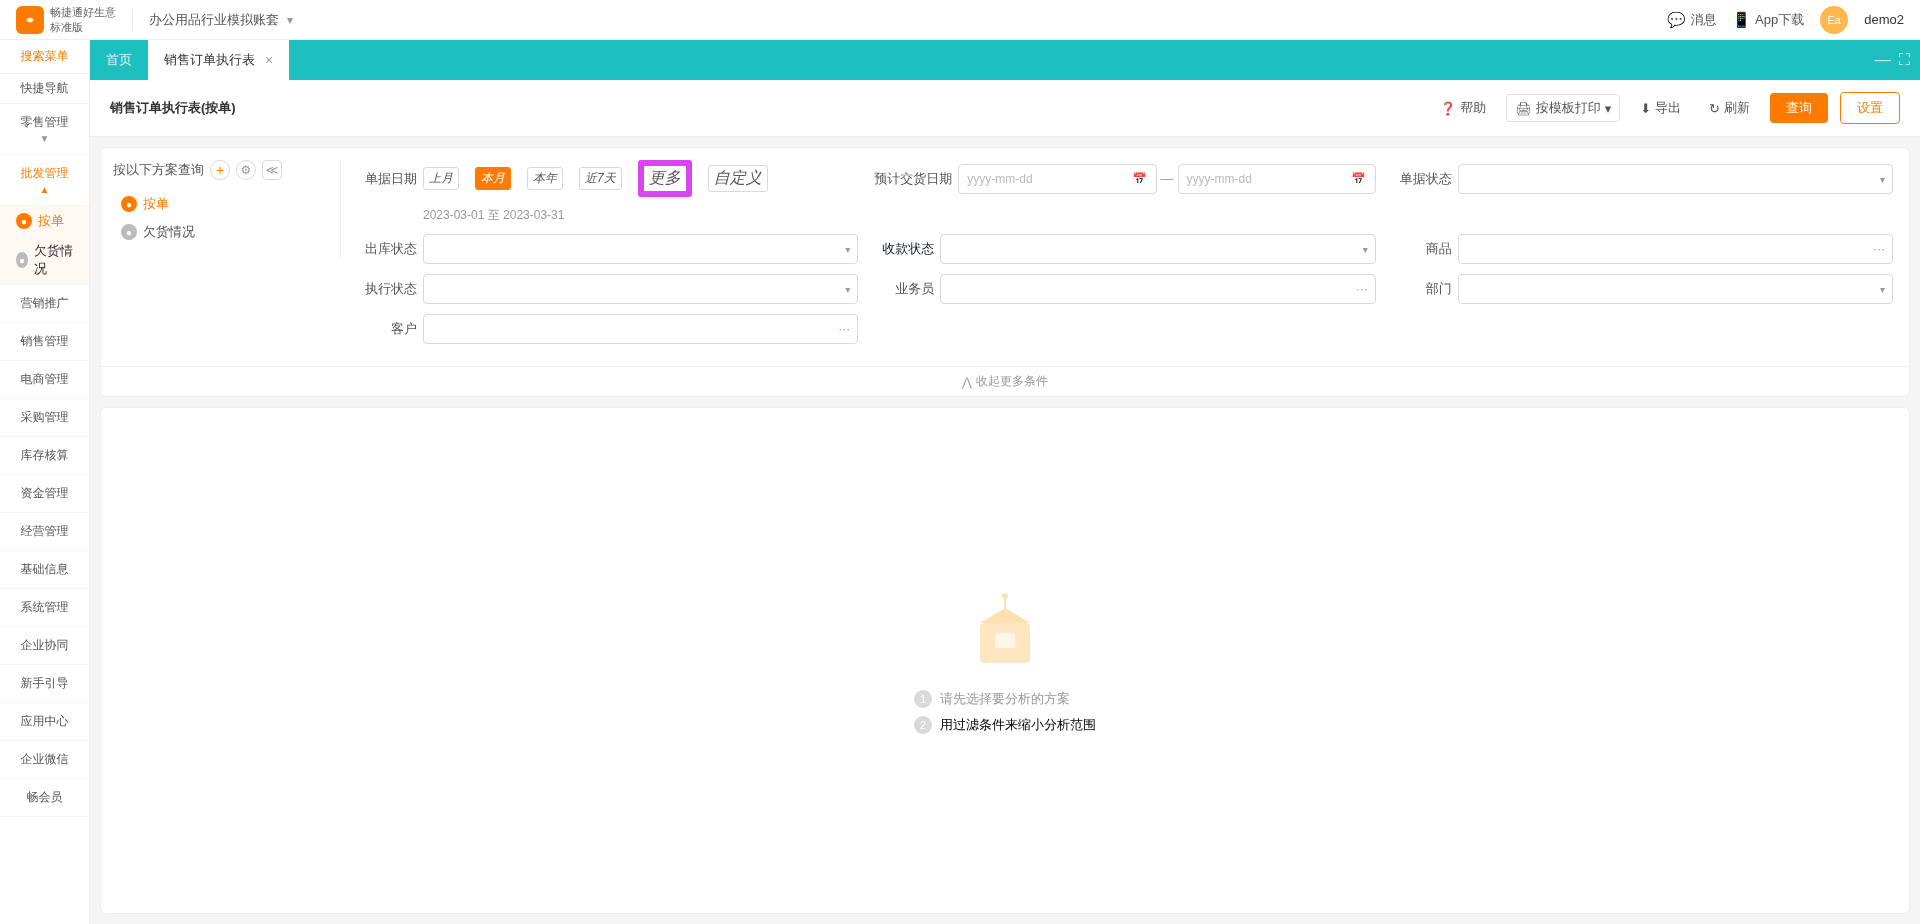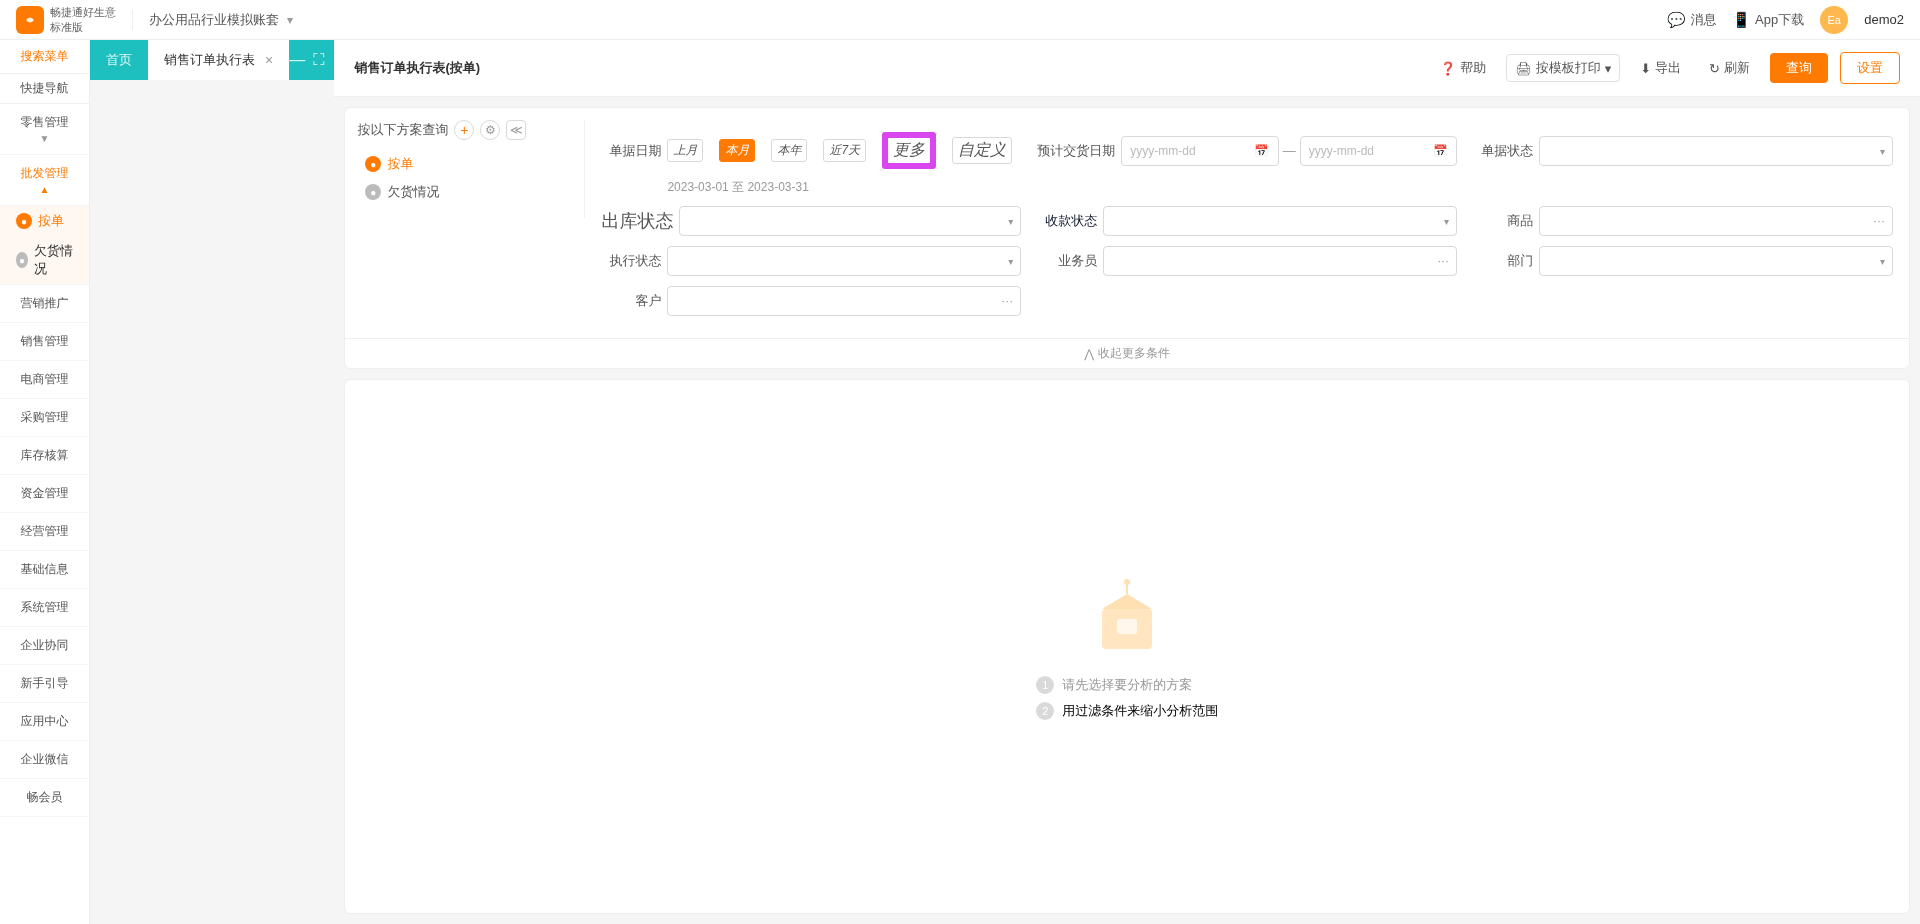--- a/index.html
+++ b/index.html
@@ -174,21 +174,21 @@
     .tab-bar-action {
       color: rgba(255,255,255,0.85);
       font-size: 16px;
       cursor: pointer;
     }
 
     
     .content-area {
       flex: 1;
       display: flex;
-      flex-direction: row;
+      flex-direction: column;
       overflow: hidden;
       justify-content: center;
     }
 
     
     .page {
       flex: 1;
       display: flex;
       flex-direction: column;
       overflow: hidden;
@@ -415,21 +415,21 @@
             <div style="display:flex;align-items:center;gap:6px;padding:5px 8px;cursor:pointer;">
               <div style="width:16px;height:16px;border-radius:50%;background:#ff7a00;display:flex;align-items:center;justify-content:center;color:#fff;font-size:10px;flex-shrink:0;">●</div>
               <span style="font-size:13px;color:#ff7a00;">按单</span>
             </div>
             <div style="display:flex;align-items:center;gap:6px;padding:5px 8px;cursor:pointer;">
               <div style="width:16px;height:16px;border-radius:50%;background:#bbb;display:flex;align-items:center;justify-content:center;color:#fff;font-size:10px;flex-shrink:0;">●</div>
               <span style="font-size:13px;color:#555;">欠货情况</span>
             </div>
           </div>
 
-          <div style="flex:1;padding:0 16px 12px 16px;margin-top:12px;">
+          <div style="flex:1;padding:0 16px 12px 16px;">
 
             <div style="display:grid;grid-template-columns:1fr 1fr 1fr;gap:10px 16px;margin-bottom:10px;">
 
               <div style="display:flex;align-items:center;gap:6px;">
                 <span style="min-width:60px;font-size:13px;color:#555;text-align:right;flex-shrink:0;">单据日期</span>
                 <div style="flex:1;display:flex;align-items:center;gap:16px;font-style:italic;">
                   <div style="padding:2px 5px;border:1px solid #d9d9d9;border-radius:3px;font-size:12px;cursor:pointer;color:#555;">上月</div>
                   <div style="padding:2px 5px;border:1px solid #ff7a00;border-radius:3px;font-size:12px;cursor:pointer;background:#ff7a00;color:#fff;">本月</div>
                   <div style="padding:2px 5px;border:1px solid #d9d9d9;border-radius:3px;font-size:12px;cursor:pointer;color:#555;">本年</div>
                   <div style="padding:2px 5px;border:1px solid #d9d9d9;border-radius:3px;font-size:12px;cursor:pointer;color:#555;">近7天</div>
@@ -464,21 +464,21 @@
               </div>
             </div>
 
             <div style="display:flex;align-items:center;gap:6px;margin-bottom:10px;padding-left:66px;">
               <span style="font-size:12px;color:#999;">2023-03-01 至 2023-03-31</span>
             </div>
 
             <div style="display:grid;grid-template-columns:1fr 1fr 1fr;gap:10px 16px;margin-bottom:10px;">
 
               <div style="display:flex;align-items:center;gap:6px;">
-                <span style="min-width:60px;font-size:18px;color:#555;text-align:right;flex-shrink:0;">出库状态</span>
+                <span style="min-width:60px;font-size:13px;color:#555;text-align:right;flex-shrink:0;">出库状态</span>
                 <div style="flex:1;position:relative;">
                   <div style="width:100%;height:30px;border:1px solid #d9d9d9;border-radius:4px;padding:0 28px 0 8px;display:flex;align-items:center;cursor:pointer;"></div>
                   <span style="position:absolute;right:8px;top:50%;transform:translateY(-50%);font-size:10px;color:#999;">▾</span>
                 </div>
               </div>
 
               <div style="display:flex;align-items:center;gap:6px;">
                 <span style="min-width:60px;font-size:13px;color:#0f172a;text-align:right;flex-shrink:0;">收款状态</span>
                 <div style="flex:1;position:relative;">
                   <div style="width:100%;height:30px;border:1px solid #d9d9d9;border-radius:4px;padding:0 28px 0 8px;display:flex;align-items:center;cursor:pointer;"></div>

